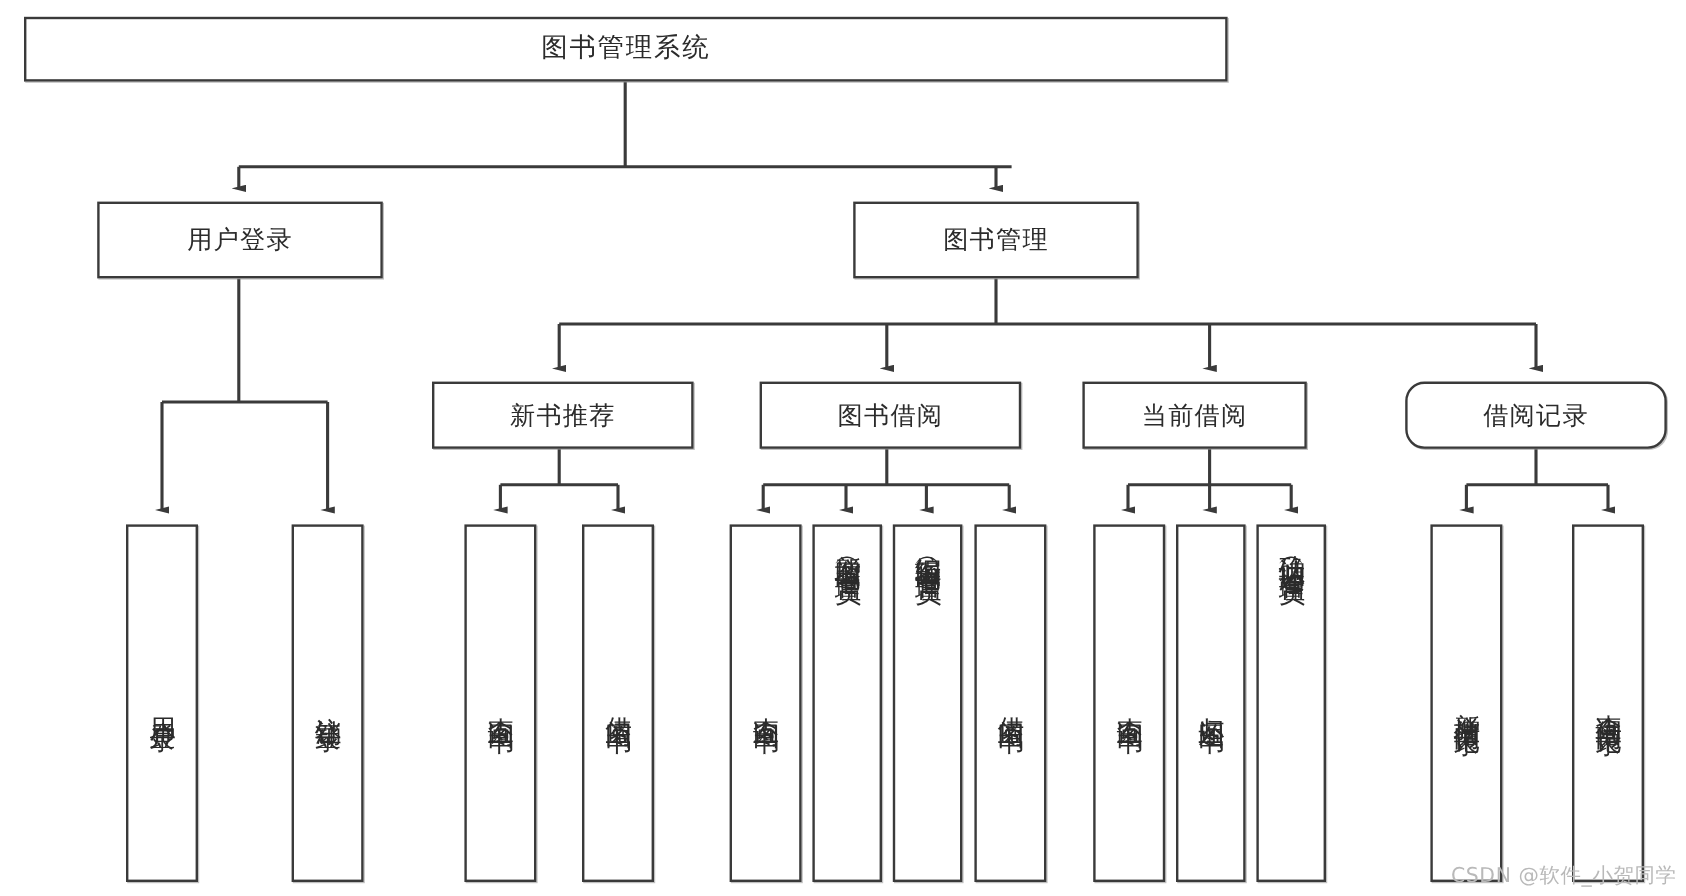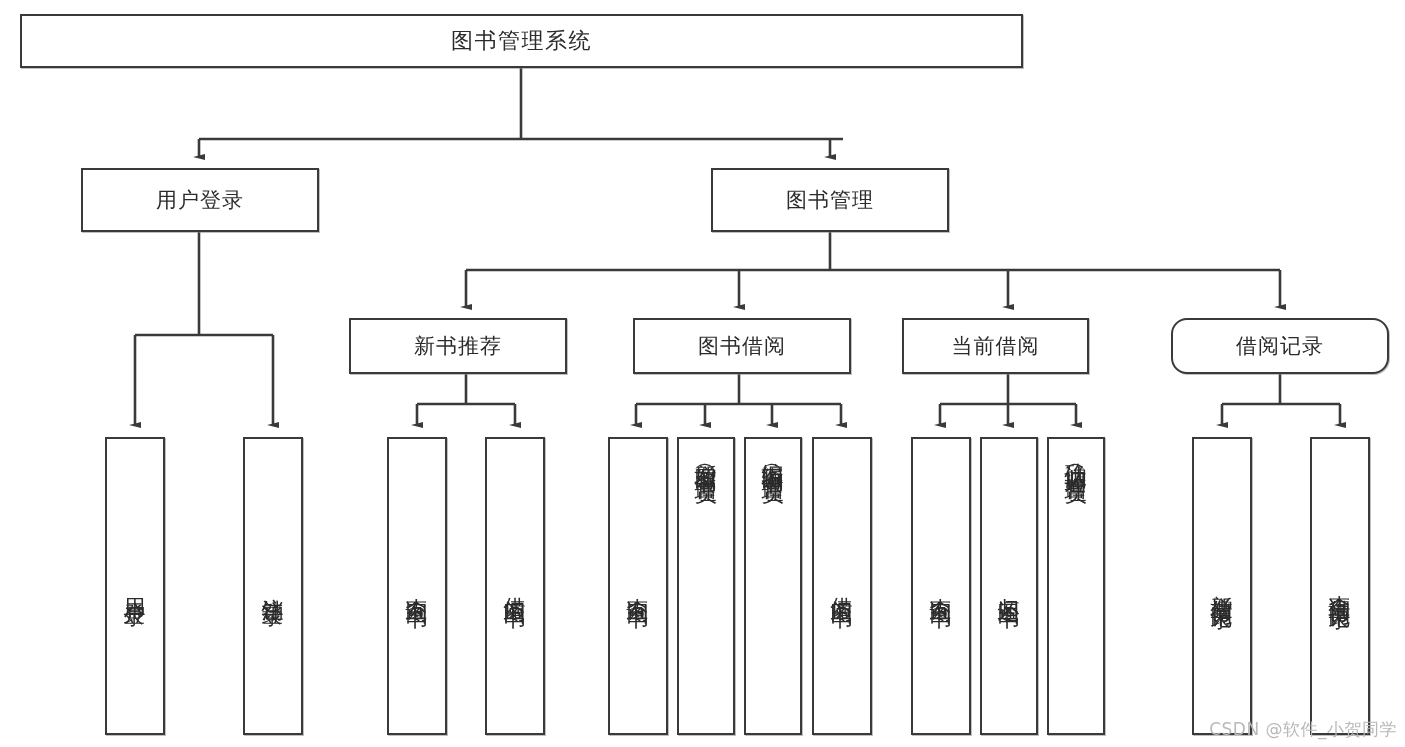--- a/index.html
+++ b/index.html
@@ -142,21 +142,21 @@
     <span class="node-label">图书管理系统</span>
   </div>
 
   <div class="node horiz" style="left:81px; top:168px; width:238px; height:64px;">
     <span class="node-label">用户登录</span>
   </div>
   <div class="node horiz" style="left:711px; top:168px; width:238px; height:64px;">
     <span class="node-label">图书管理</span>
   </div>
 
-  <div class="node horiz" style="left:349px; top:318px; width:218px; height:56px;">
+  <div class="node horiz" style="left:360px; top:318px; width:218px; height:56px;">
     <span class="node-label">新书推荐</span>
   </div>
   <div class="node horiz" style="left:633px; top:318px; width:218px; height:56px;">
     <span class="node-label">图书借阅</span>
   </div>
   <div class="node horiz" style="left:902px; top:318px; width:187px; height:56px;">
     <span class="node-label">当前借阅</span>
   </div>
   <div class="node horiz" style="left:1171px; top:318px; width:218px; height:56px;border-radius:16px;">
     <span class="node-label">借阅记录</span>

